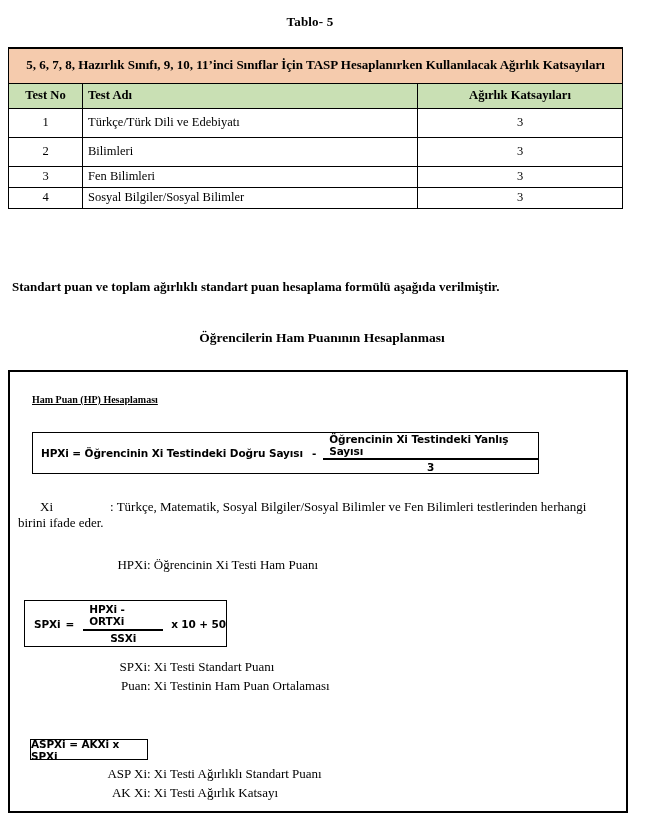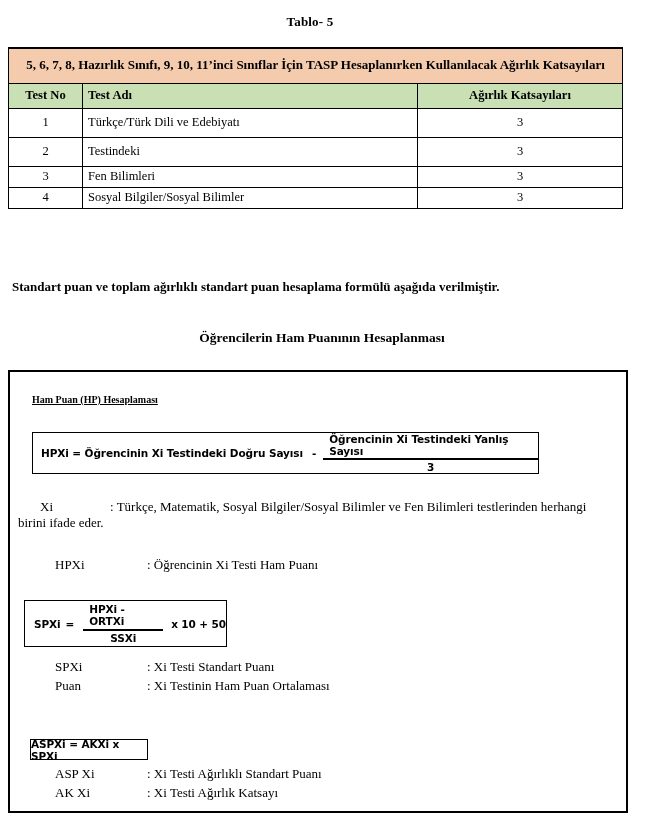--- a/index.html
+++ b/index.html
@@ -155,20 +155,21 @@
 
   
   .def-row {
     position: absolute;
     font-size: 13px;
     white-space: nowrap;
   }
   .def-row .term {
     display: inline-block;
     width: 92px;
+    text-align: right;
   }
   .def-wrap-text {
     position: absolute;
     font-size: 13px;
     width: 592px;
     line-height: 1.25;
   }
   .def-wrap-text .term {
     display: inline-block;
     width: 92px;
@@ -225,21 +226,21 @@
       <td class="c-name">Test Adı</td>
       <td class="c-coef">Ağırlık Katsayıları</td>
     </tr>
     <tr class="wt-row">
       <td class="c-no">1</td>
       <td class="c-name">Türkçe/Türk Dili ve Edebiyatı</td>
       <td class="c-coef">3</td>
     </tr>
     <tr class="wt-row">
       <td class="c-no">2</td>
-      <td class="c-name">Testindeki</td>
+      <td class="c-name">Bilimleri</td>
       <td class="c-coef">3</td>
     </tr>
     <tr class="wt-row short">
       <td class="c-no">3</td>
       <td class="c-name">Fen Bilimleri</td>
       <td class="c-coef">3</td>
     </tr>
     <tr class="wt-row short">
       <td class="c-no">4</td>
       <td class="c-name">Sosyal Bilgiler/Sosyal Bilimler</td>

